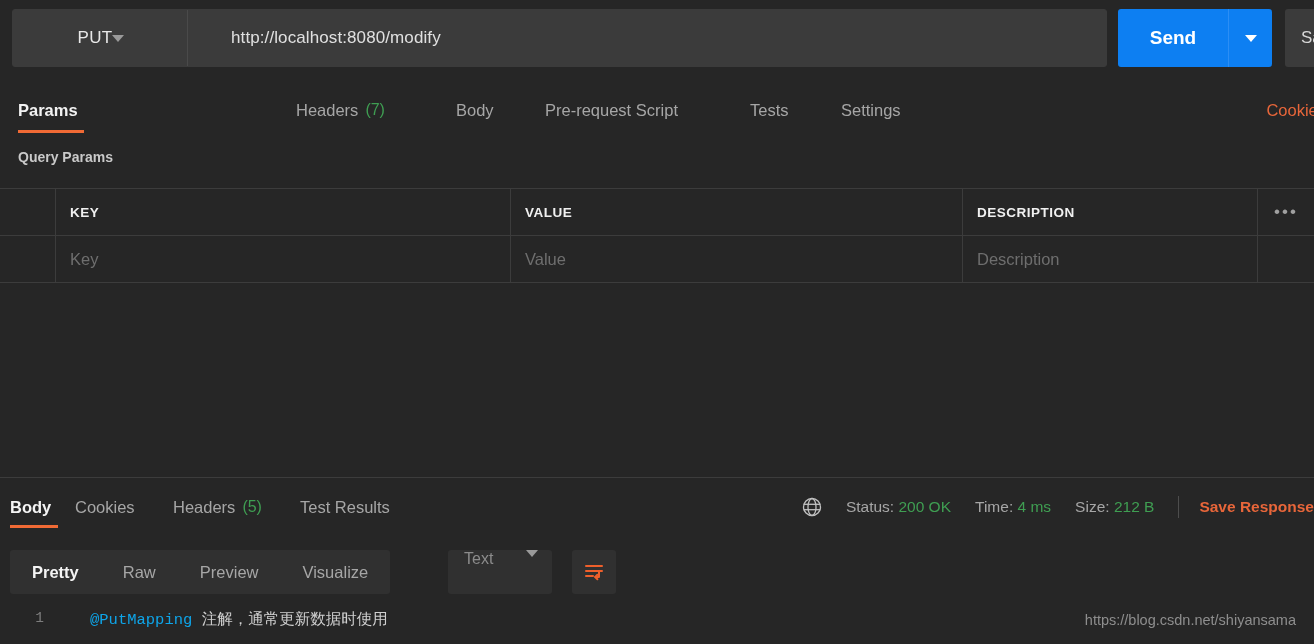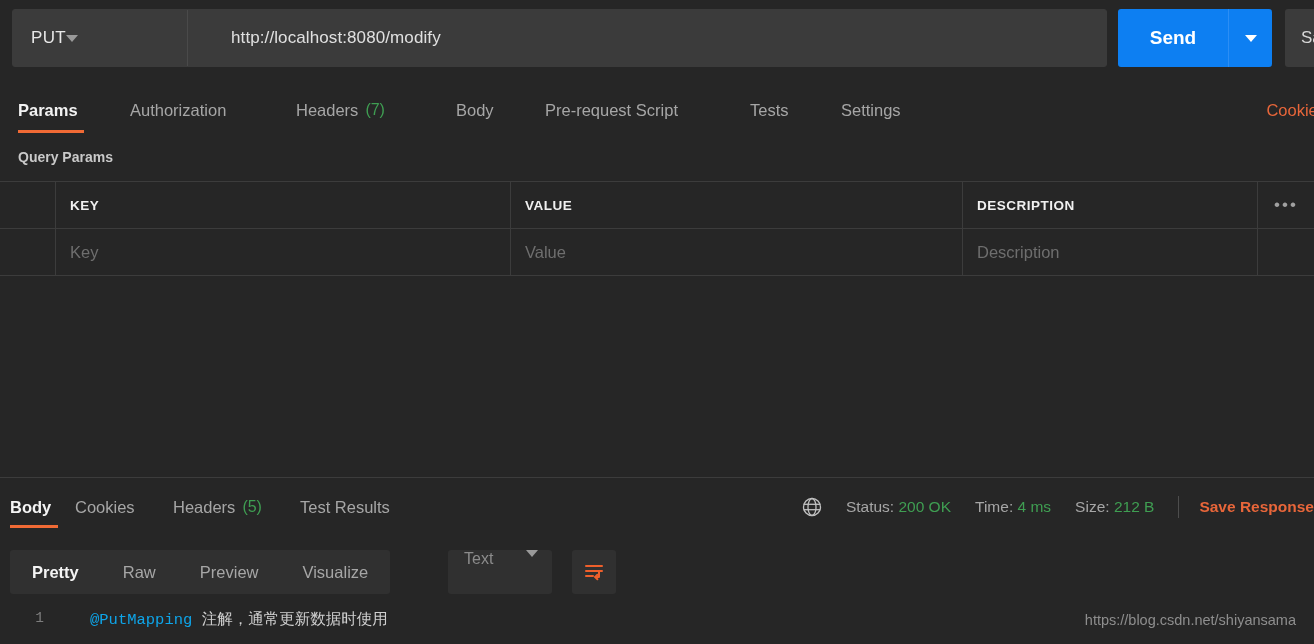--- a/index.html
+++ b/index.html
@@ -19,21 +19,21 @@
   #method-url-group {
     position: absolute; left: 12px; top: 9px;
     width: 1095px; height: 58px;
     display: flex; align-items: stretch;
     background: #3b3b3b;
     border-radius: 3px;
     border: 1px solid #3b3b3b;
   }
   #method-select {
     width: 175px; flex: 0 0 175px;
-    display: flex; align-items: center; justify-content: flex-start;
+    display: flex; align-items: center; justify-content: center;
     padding: 0 16px 0 18px;
     border-right: 1px solid #4a4a4a;
     cursor: pointer;
   }
   #method-select .m-label {
     font-size: 17px; color: #e8e8e8; font-weight: 400; letter-spacing: .3px;
   }
   .caret-dn {
     width: 0; height: 0;
     border-left: 6px solid transparent;
@@ -85,21 +85,21 @@
     display: flex; align-items: center; color: #e8663a; font-size: 16.5px;
     cursor: pointer; white-space: nowrap;
   }
 
   
   #query-params-label {
     position: absolute; left: 18px; top: 149px;
     font-size: 14px; color: #c9c9c9; font-weight: bold;
   }
   #params-table {
-    position: absolute; left: 0; top: 181px; width: 1314px;
+    position: absolute; left: 0; top: 188px; width: 1314px;
   }
   .ptr { display: flex; width: 1314px; border-top: 1px solid #3c3c3c; border-bottom: 1px solid #3c3c3c; }
   .ptr.body-row { border-top: none; }
   .pcell { display: flex; align-items: center; height: 46px; border-right: 1px solid #3c3c3c; }
   .pcell.c-check { width: 56px; flex: 0 0 56px; }
   .pcell.c-key   { width: 455px; flex: 0 0 455px; padding-left: 14px; }
   .pcell.c-val   { width: 452px; flex: 0 0 452px; padding-left: 14px; }
   .pcell.c-desc  { width: 295px; flex: 0 0 295px; padding-left: 14px; }
   .pcell.c-more  { flex: 1 1 auto; justify-content: center; border-right: none; cursor: pointer; }
   .hdr-txt { font-size: 13.5px; font-weight: bold; color: #f0f0f0; letter-spacing: .5px; }
@@ -199,23 +199,20 @@
   </div>
 
   <div id="save-button">
     <span>Save</span>
   </div>
 </div>
 
 <div id="req-tabs">
   <div class="rtab active" style="position:absolute;left:18px;width:66px;">
       <span>Params</span>
-    </div>
-  <div class="rtab" style="position:absolute;left:130px;width:120px;">
-      <span>Authorization</span>
     </div>
   <div class="rtab" style="position:absolute;left:296px;width:104px;">
       <span>Headers</span>
       <span class="cnt">(7)</span>
     </div>
   <div class="rtab" style="position:absolute;left:456px;width:42px;">
       <span>Body</span>
     </div>
   <div class="rtab" style="position:absolute;left:545px;width:158px;">
       <span>Pre-request Script</span>

